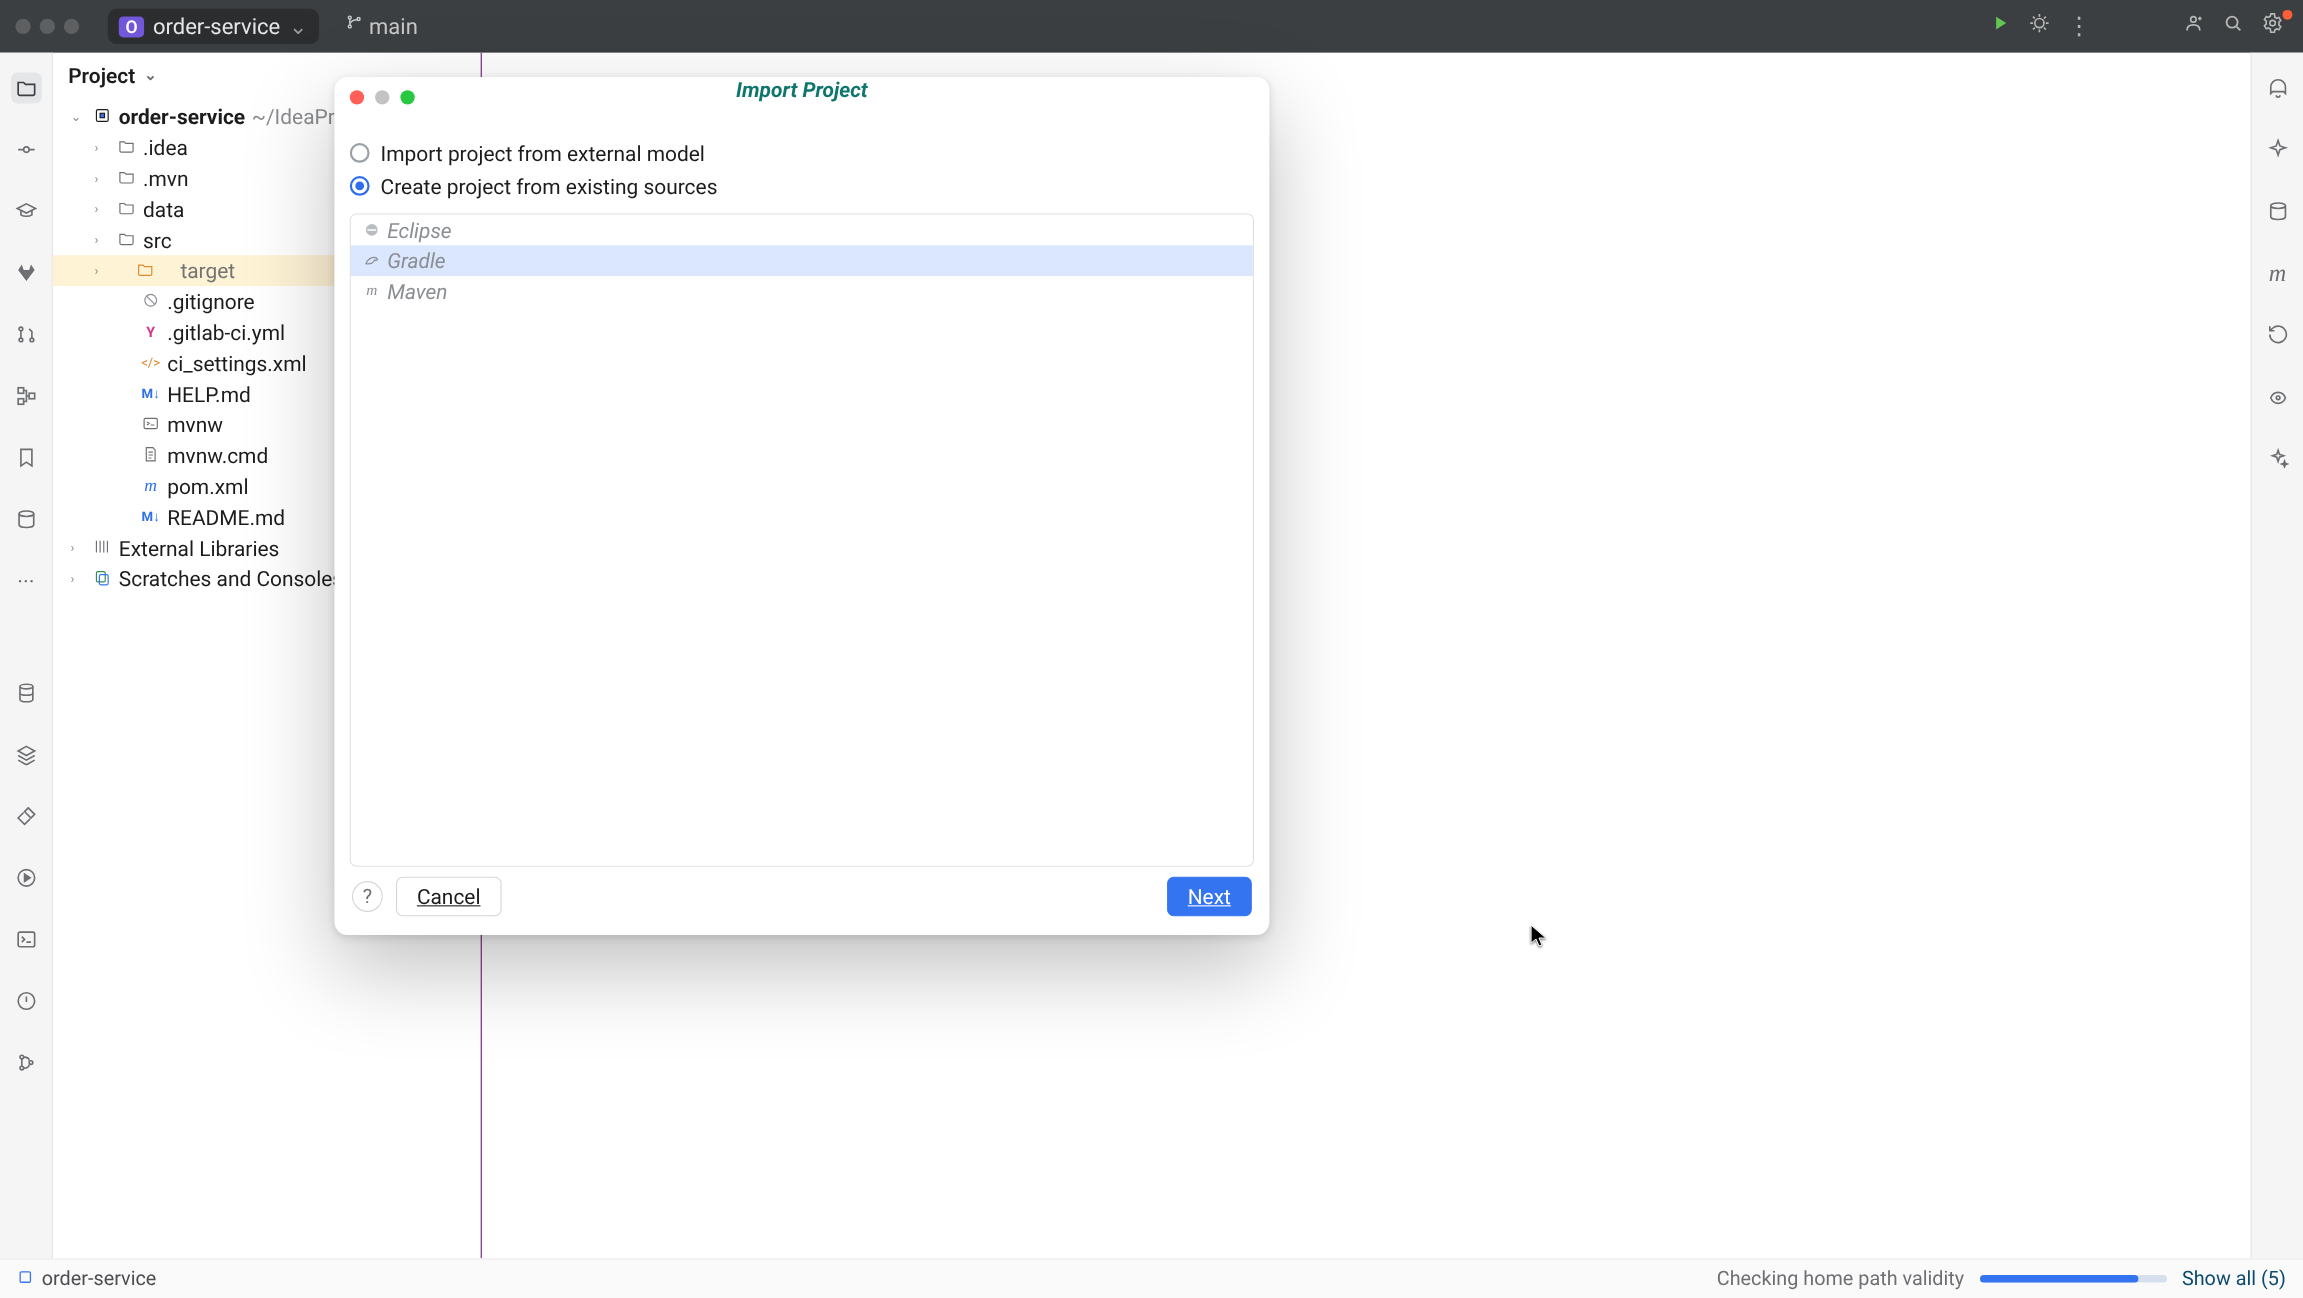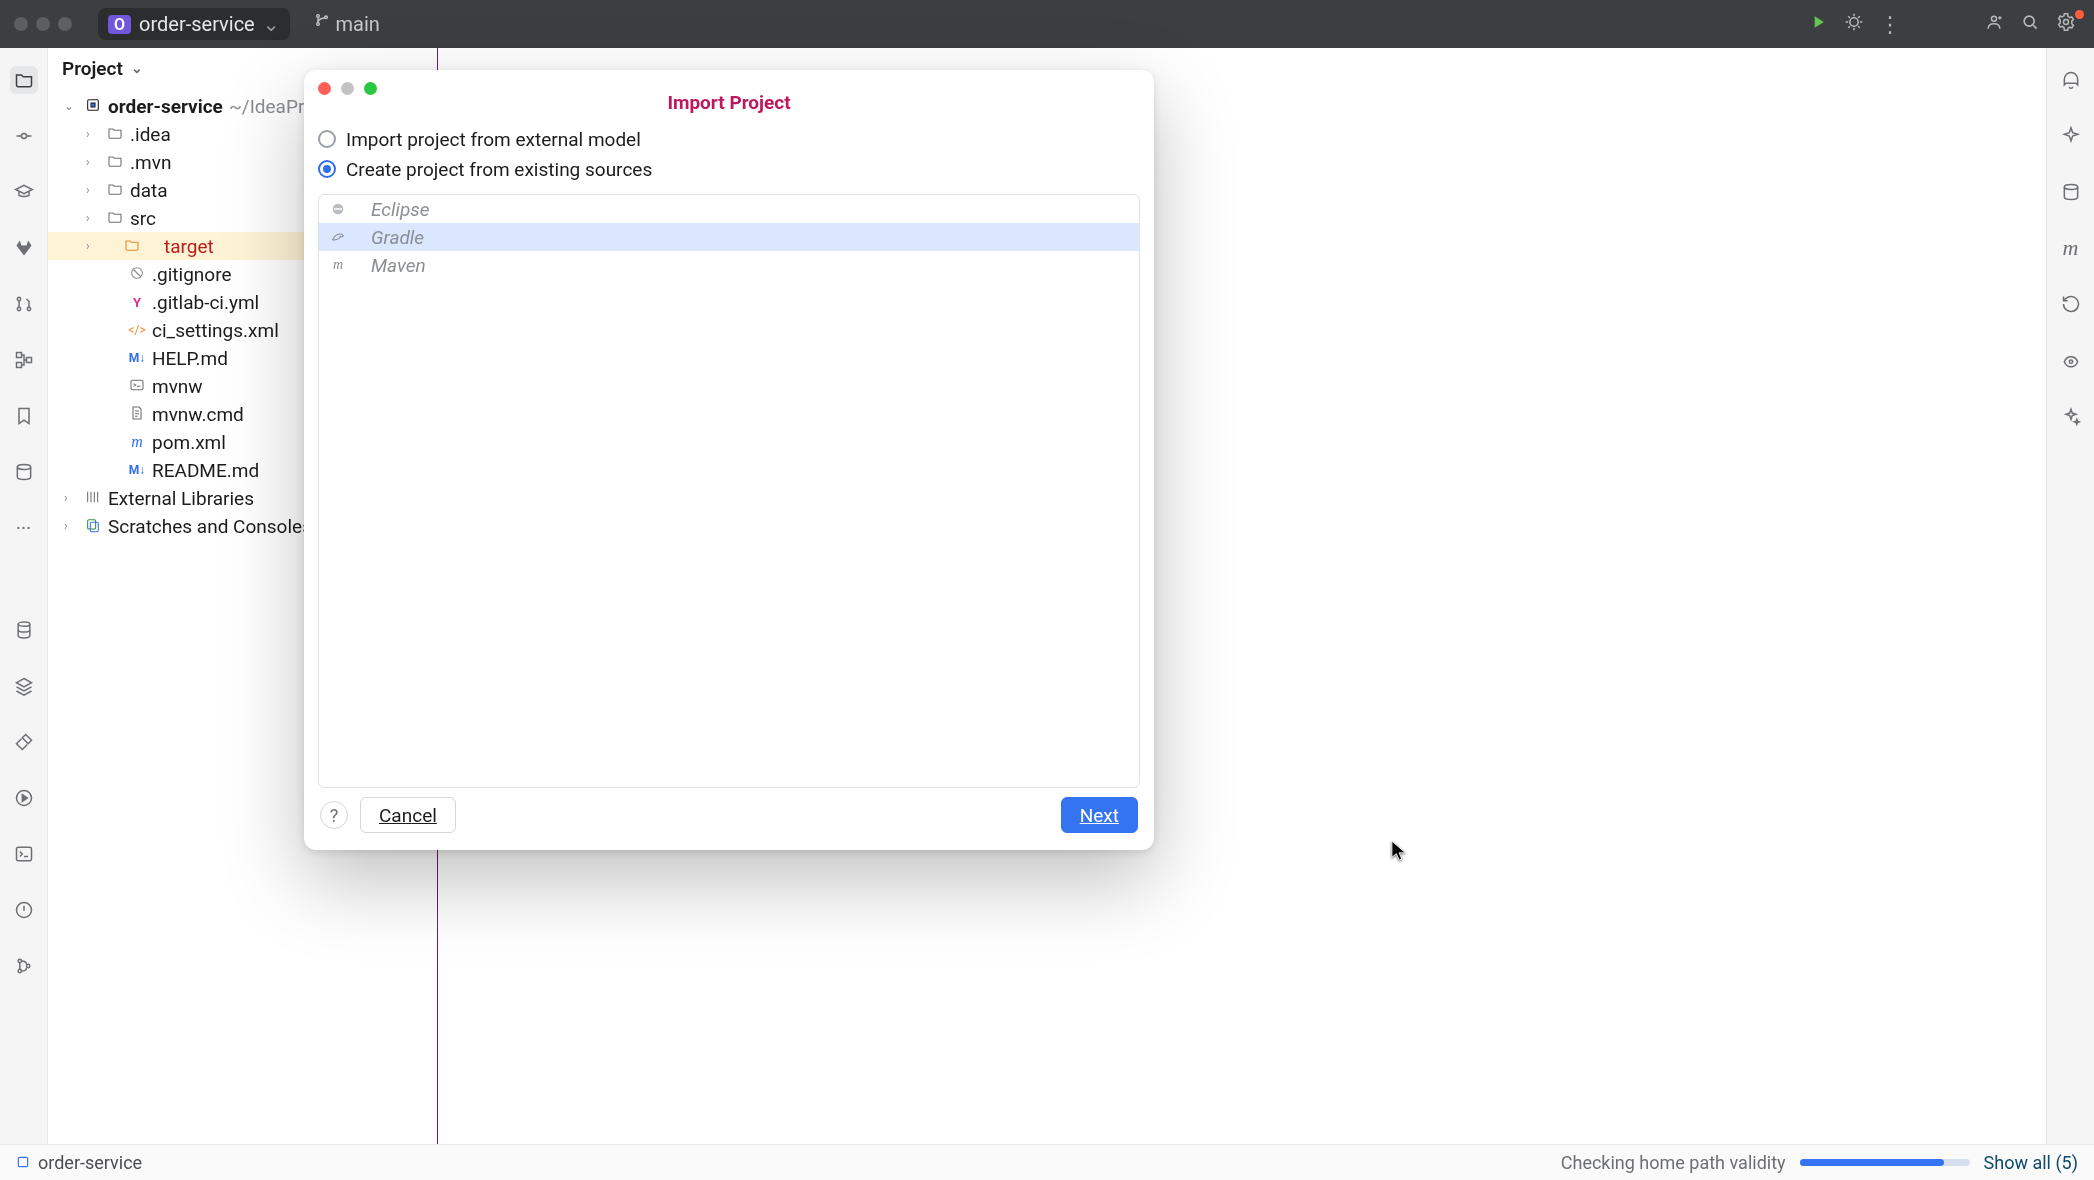--- a/index.html
+++ b/index.html
@@ -36,50 +36,50 @@
     .phead-chev { color:#6d6f72; font-size:14px; }
     .tree { padding-top:4px; font-size:19px; color:#1c1c1c; }
     .row { display:flex; align-items:center; height:28px; padding-left:10px; gap:6px; white-space:nowrap; }
     .row .ind0 { width:0; }
     .row .ind1 { width:22px; }
     .row .ind2 { width:44px; }
     .row .arrow { width:14px; color:#8a8c8f; font-size:12px; }
     .row .icon { width:18px; text-align:center; }
     .row .dim { color:#8a8c8f; }
     .row.sel { background:#fff3d6; }
-    .row.sel .icon, .row.sel .name { color:#b91c1c;margin-left:17px; }
+    .row.sel .icon, .row.sel .name { color:#737373;margin-left:17px; }
     .row .blue { color:#2f6fed; }
 
     
     .statusbar { position:absolute; left:0; right:0; bottom:0; height:36px; background:#fafafa; border-top:1px solid #eaeaea; display:flex; align-items:center; padding:0 16px; font-size:18px; color:#4b4d50; }
     .statusbar .sp { flex:1; }
     .progress { width:170px; height:7px; background:#d7dfee; border-radius:4px; margin:0 14px; position:relative; }
     .progress > div { position:absolute; left:0; top:0; bottom:0; width:85%; background:#3574f0; border-radius:4px; }
     .showall { color:#0c4a6e; }
 
     
     .modal {
       position:absolute; top:22px; left:304px; width:850px; height:780px; background:#fff; border-radius:12px; box-shadow:0 30px 80px rgba(0,0,0,.25), 0 2px 8px rgba(0,0,0,.12);
       display:flex; flex-direction:column;
     }
-    .modal-title { height:44px; display:flex; align-items:flex-end; justify-content:center; font-weight:700; font-size:19px; color:#be185d; position:relative; }
+    .modal-title { height:44px; display:flex; align-items:flex-start; justify-content:center; font-weight:700; font-size:19px; color:#0f766e; position:relative;font-style:italic; }
     .modal-traffic { position:absolute; left:14px; top:12px; display:flex; gap:10px; }
     .mtrf { width:13px; height:13px; border-radius:50%; }
     .mtrf.red { background:#ff5f57; }
     .mtrf.yel { background:#c3c3c3; }
     .mtrf.grn { background:#28c840; }
 
     .modal-body { flex:1; padding:10px 14px 0 14px; display:flex; flex-direction:column; }
     .radio-row { display:flex; align-items:center; height:30px; gap:10px; font-size:19px; color:#1c1c1c; }
     .radio { width:18px; height:18px; border-radius:50%; border:2px solid #9aa0a6; position:relative; }
     .radio.checked { border-color:#2f6fed; }
     .radio.checked::after { content:""; position:absolute; inset:3px; background:#2f6fed; border-radius:50%; }
 
     .model-list { margin-top:10px; border:1px solid #e1e1e1; border-radius:6px; flex:1; overflow:hidden; }
-    .model-item { display:flex; align-items:center; height:28px; gap:24px; padding:0 10px; color:#8b8e92; font-size:19px; font-style:italic; }
+    .model-item { display:flex; align-items:center; height:28px; gap:5px; padding:0 10px; color:#8b8e92; font-size:19px; font-style:italic; }
     .model-item .mi-ic { width:18px; height:18px; display:inline-flex; align-items:center; justify-content:center; font-style:normal; font-size:14px; }
     .model-item.selected { background:#dbe6ff; }
 
     .modal-footer { height:62px; display:flex; align-items:center; padding:0 16px 8px 16px; gap:12px; }
     .help-btn { width:28px; height:28px; border:1px solid #d3d6da; border-radius:50%; display:flex; align-items:center; justify-content:center; color:#6b6e72; font-size:18px; }
     .btn { height:36px; padding:0 18px; border-radius:6px; font-size:19px; display:inline-flex; align-items:center; justify-content:center; cursor:pointer;text-decoration:underline; }
     .btn.secondary { background:#fff; border:1px solid #d3d6da; color:#1c1c1c; }
     .btn.primary { background:#3574f0; color:#fff; border:1px solid #3574f0; }
     .footer-sp { flex:1; }
 

